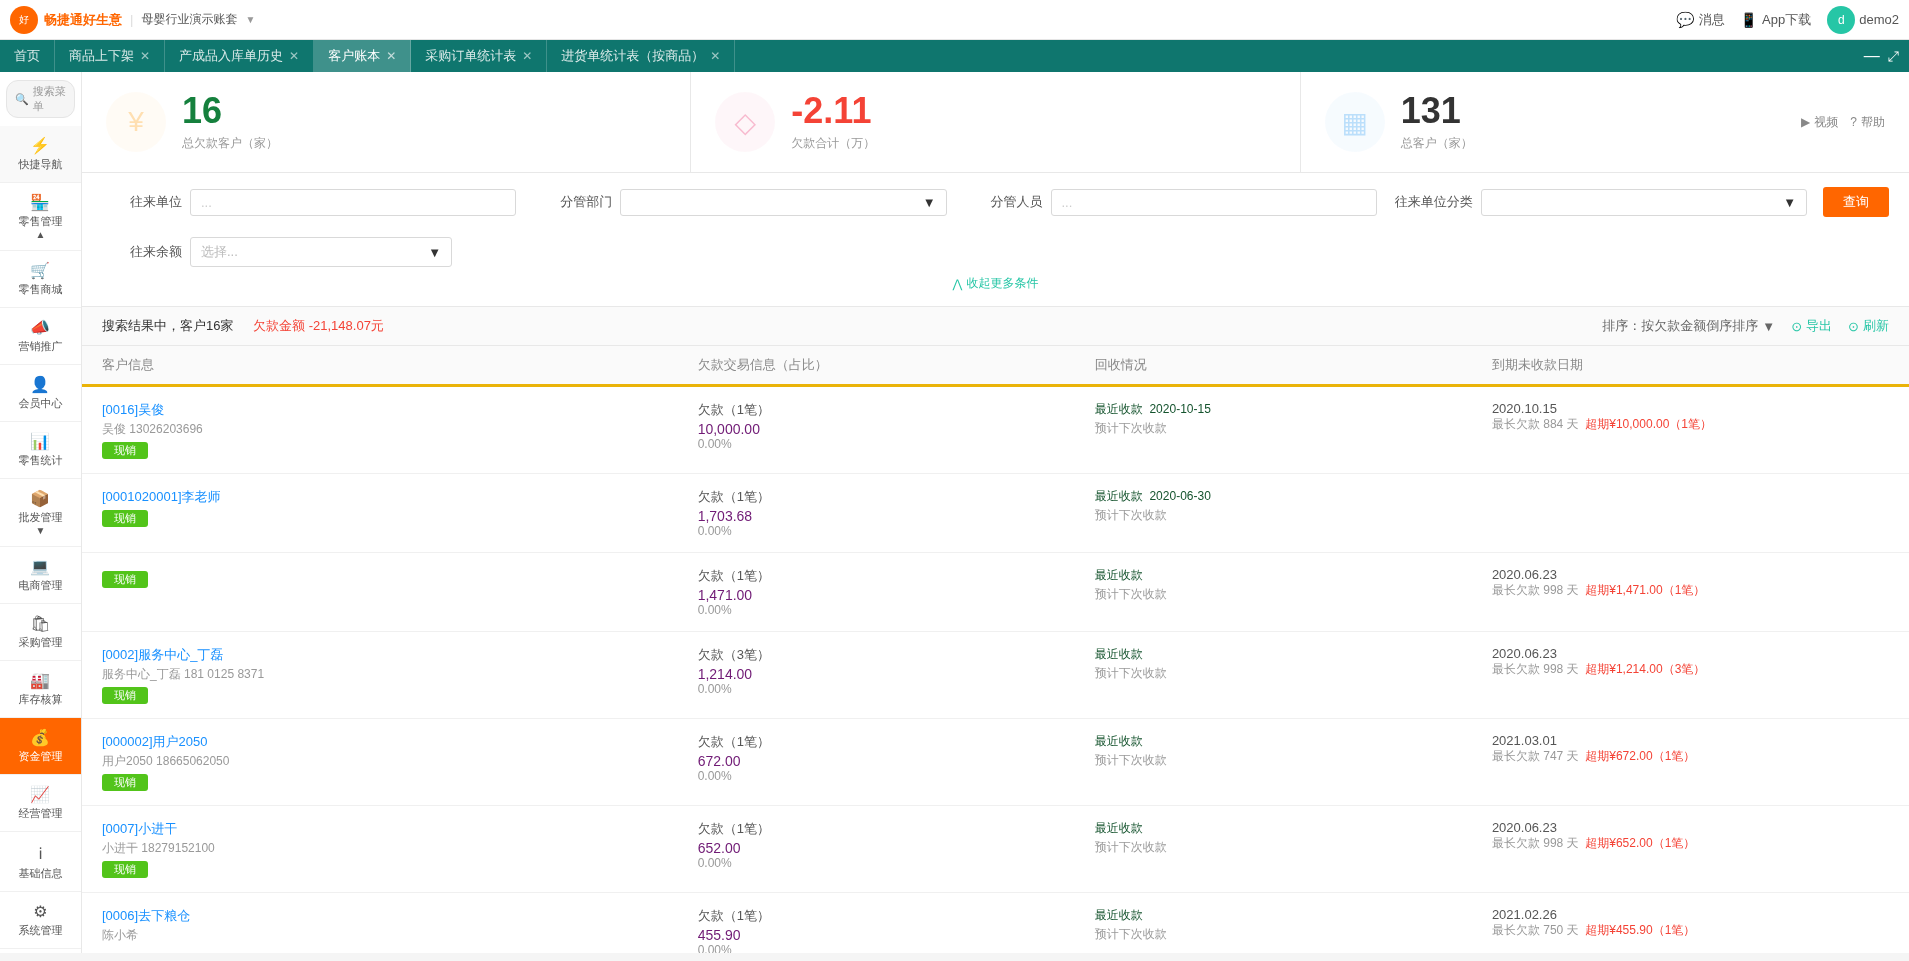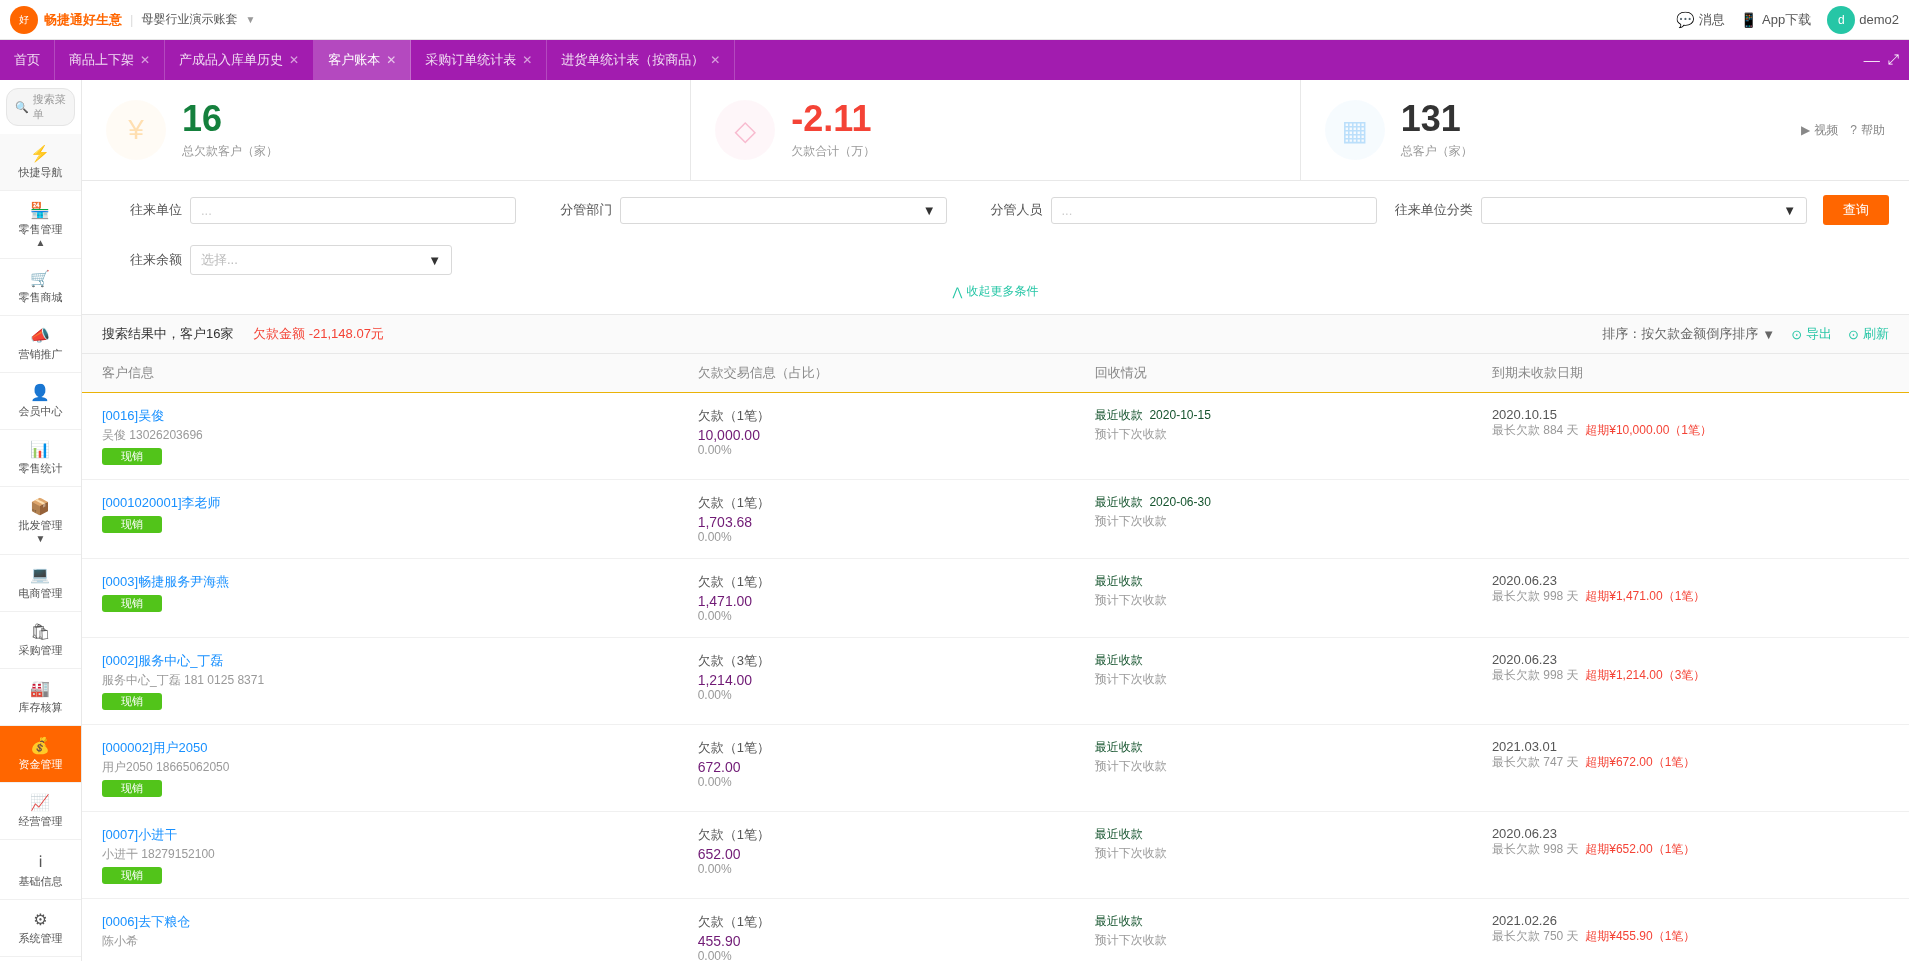--- a/index.html
+++ b/index.html
@@ -8,21 +8,21 @@
     
     .top-bar { display: flex; align-items: center; background: #fff; height: 40px; border-bottom: 1px solid #e5e5e5; padding: 0 10px; justify-content: space-between; }
     .top-bar-left { display: flex; align-items: center; gap: 8px; }
     .logo-area { display: flex; align-items: center; gap: 6px; }
     .logo-icon { width: 28px; height: 28px; background: #ff6600; border-radius: 50%; display: flex; align-items: center; justify-content: center; color: white; font-size: 10px; }
     .top-bar-right { display: flex; align-items: center; gap: 16px; }
     .top-right-item { display: flex; align-items: center; gap: 4px; color: #555; font-size: 13px; cursor: pointer; }
     .avatar { width: 28px; height: 28px; background: #26c6a6; border-radius: 50%; display: flex; align-items: center; justify-content: center; color: white; font-size: 12px; }
 
     
-    .tab-bar { display: flex; align-items: center; background: #a21caf; height: 40px; overflow: hidden; font-family: Liberation Serif, serif; }
+    .tab-bar { display: flex; align-items: center; background: #0f766e; height: 32px; overflow: hidden; }
     .tab-item { display: flex; align-items: center; padding: 0 14px; height: 40px; color: rgba(255,255,255,0.85); font-size: 13px; cursor: pointer; white-space: nowrap; border-right: 1px solid rgba(255,255,255,0.2); gap: 6px; }
     .tab-item.active { background: rgba(255,255,255,0.2); color: #fff; font-weight: 500; }
     .tab-item:first-child { background: transparent; }
     .tab-close { font-size: 12px; opacity: 0.7; }
     .tab-bar-right { margin-left: auto; display: flex; align-items: center; padding-right: 10px; gap: 8px; color: white; }
 
     
     .main-layout { display: flex; height: calc(100vh - 80px); }
     
     
@@ -66,25 +66,25 @@
     .collapse-btn { display: flex; align-items: center; gap: 4px; color: #26c6a6; font-size: 12px; cursor: pointer; margin: 0 auto; }
 
     
     .results-bar { display: flex; align-items: center; justify-content: space-between; padding: 10px 20px; background: #fafafa; border-bottom: 1px solid #e8e8e8; }
     .results-actions { display: flex; align-items: center; gap: 16px; color: #666; font-size: 13px; }
     .sort-select { display: flex; align-items: center; gap: 4px; cursor: pointer; }
     .action-btn { display: flex; align-items: center; gap: 4px; cursor: pointer; color: #26c6a6; }
 
     
     .table-container { background: #fff; }
-    .table-header { display: grid; grid-template-columns: 3fr 2fr 2fr 2fr; padding: 10px 20px; background: #fafafa; border-bottom: 1px solid #eab308; color: #888; font-size: 13px; }
+    .table-header { display: grid; grid-template-columns: 3fr 2fr 2fr 2fr; padding: 10px 20px; background: #fafafa; border-bottom: 3px solid #eab308; color: #888; font-size: 13px; }
     .table-row { display: grid; grid-template-columns: 3fr 2fr 2fr 2fr; padding: 14px 20px; border-bottom: 1px solid #f0f0f0; align-items: start; }
     .customer-name { color: #1890ff; font-size: 13px; cursor: pointer; }
     .customer-sub { color: #999; font-size: 12px; margin-top: 2px; }
-    .tag { display: inline-block; padding: 1px 19px; border-radius: 3px; font-size: 11px; color: #fff; margin-top: 4px; }
+    .tag { display: inline-block; padding: 1px 12px; border-radius: 3px; font-size: 11px; color: #fff; margin-top: 4px; }
     .tag.green { background: #52c41a; }
     .debt-count { color: #555; font-size: 13px; }
     .debt-amount { color: #701a75; font-size: 14px; font-weight: 500; margin-top: 2px; }
     .recovery-label { color: #14532d; font-size: 12px; }
     .recovery-next { color: #999; font-size: 12px; margin-top: 2px; }
     .due-date { color: #555; font-size: 13px; }
     .overdue-text { color: #f44336; font-size: 12px; margin-top: 2px; }
     .overdue-days { color: #999; font-size: 12px; }
     .percent-text { color: #999; font-size: 12px; }
   </style>
@@ -372,21 +372,20 @@
         <div>
           <div class="recovery-label">
             <span>最近收款</span>&nbsp;&nbsp;<span>2020-06-30</span>
           </div>
           <div class="recovery-next">预计下次收款</div>
         </div>
       </div>
 
       <div class="table-row">
         <div>
-          <div class="customer-name">[0003]畅捷服务尹海燕</div>
           <div class="tag green">现销</div>
         </div>
         <div>
           <div class="debt-count">欠款（1笔）</div>
           <div class="debt-amount">1,471.00</div>
           <div class="percent-text">0.00%</div>
         </div>
         <div>
           <div class="recovery-label">
             <span>最近收款</span>

